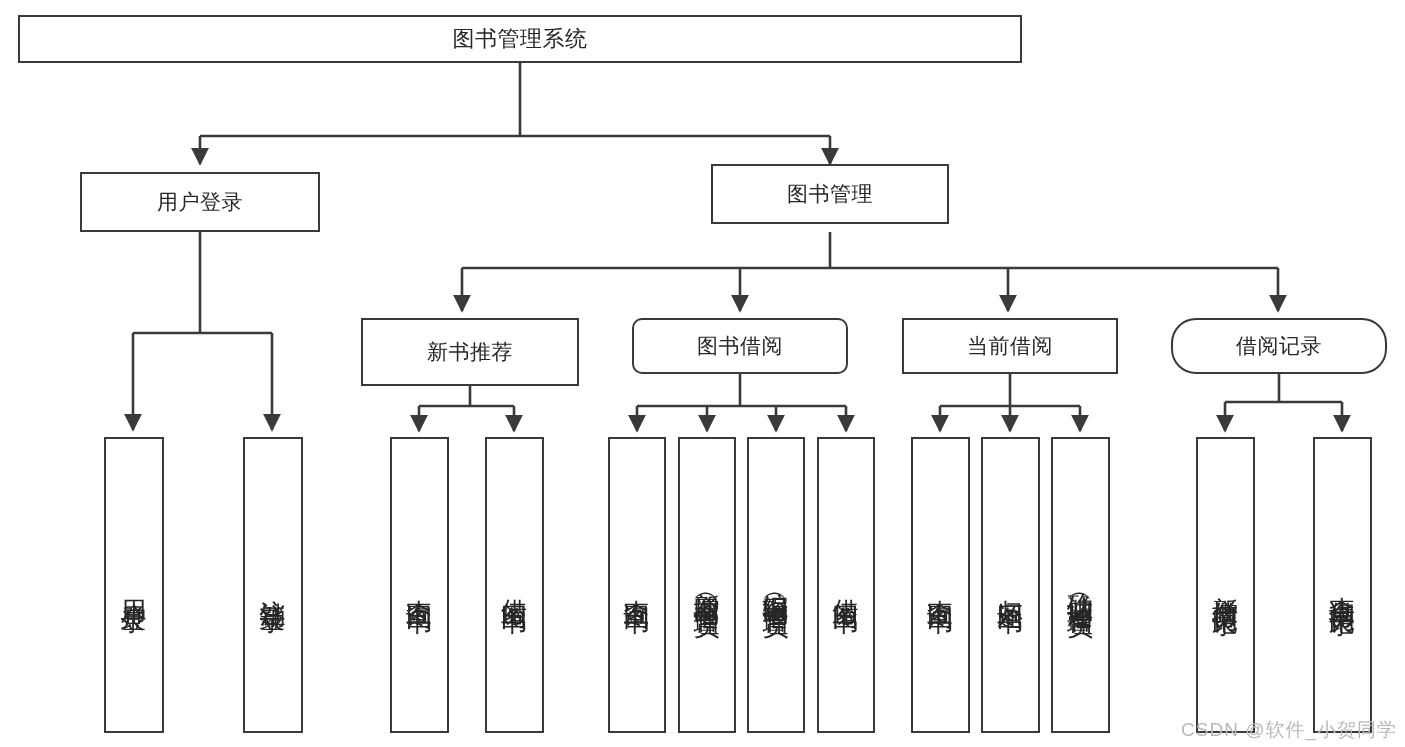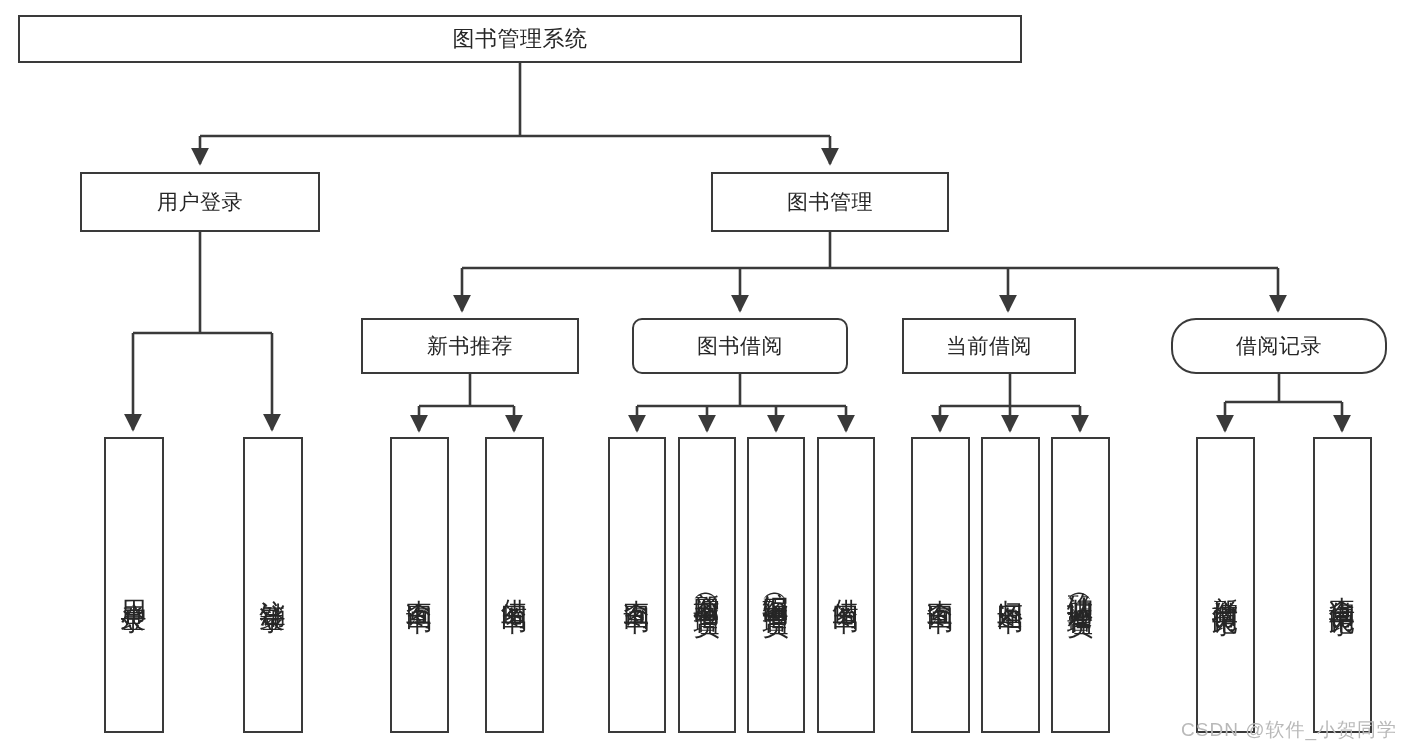--- a/index.html
+++ b/index.html
@@ -104,31 +104,31 @@
     </g>
   </svg>
 
   <div class="node h-node root" style="left:18px;top:15px;width:1004px;height:48px;">
     <span class="lbl">图书管理系统</span>
   </div>
 
   <div class="node h-node" style="left:80px;top:172px;width:240px;height:60px;">
     <span class="lbl">用户登录</span>
   </div>
-  <div class="node h-node" style="left:711px;top:172px;width:238px;height:60px;">
+  <div class="node h-node" style="left:711px;top:164px;width:238px;height:60px;">
     <span class="lbl">图书管理</span>
   </div>
 
-  <div class="node h-node" style="left:361px;top:318px;width:218px;height:56px;">
+  <div class="node h-node" style="left:361px;top:318px;width:218px;height:68px;">
     <span class="lbl">新书推荐</span>
   </div>
   <div class="node h-node" style="left:632px;top:318px;width:216px;height:56px;border-radius:10px;">
     <span class="lbl">图书借阅</span>
   </div>
-  <div class="node h-node" style="left:902px;top:318px;width:174px;height:56px;">
+  <div class="node h-node" style="left:902px;top:318px;width:216px;height:56px;">
     <span class="lbl">当前借阅</span>
   </div>
   <div class="node h-node" style="left:1171px;top:318px;width:216px;height:56px;border-radius:25px;">
     <span class="lbl">借阅记录</span>
   </div>
 
   <div class="node v-node" style="left:104px;top:437px;width:60px;height:296px;">
     <span class="lbl">用户登录</span>
   </div>
   <div class="node v-node" style="left:243px;top:437px;width:60px;height:296px;">

